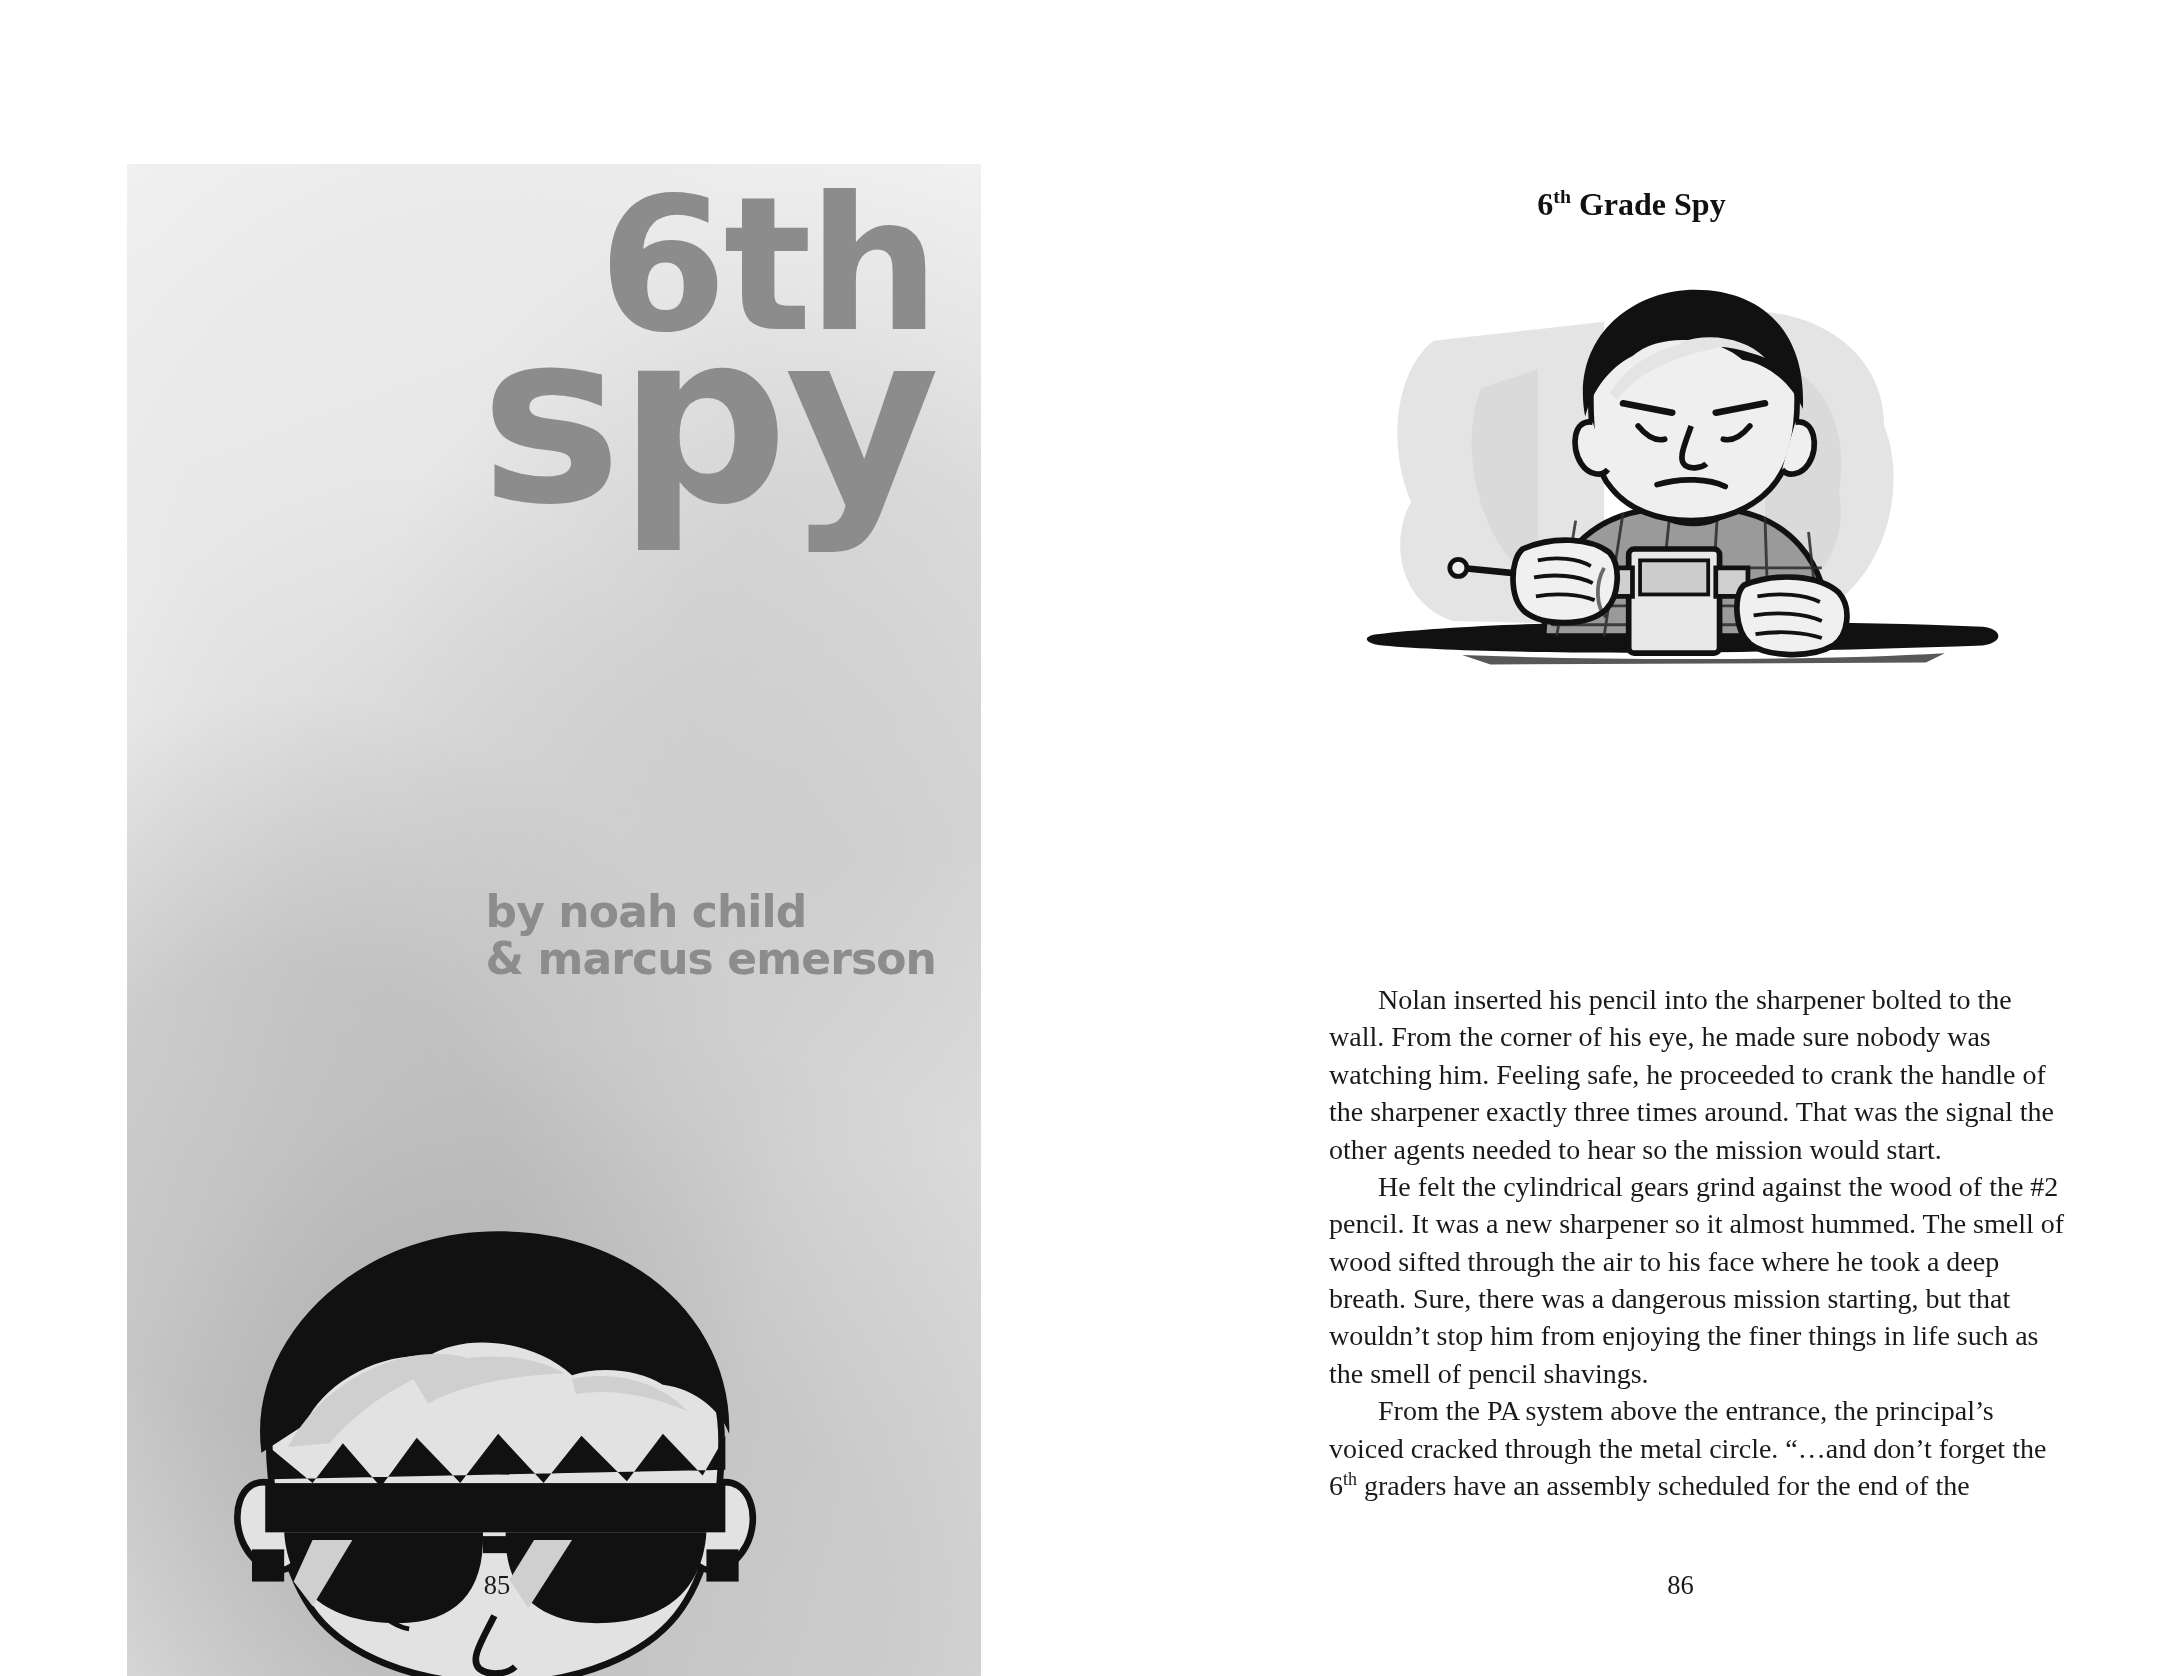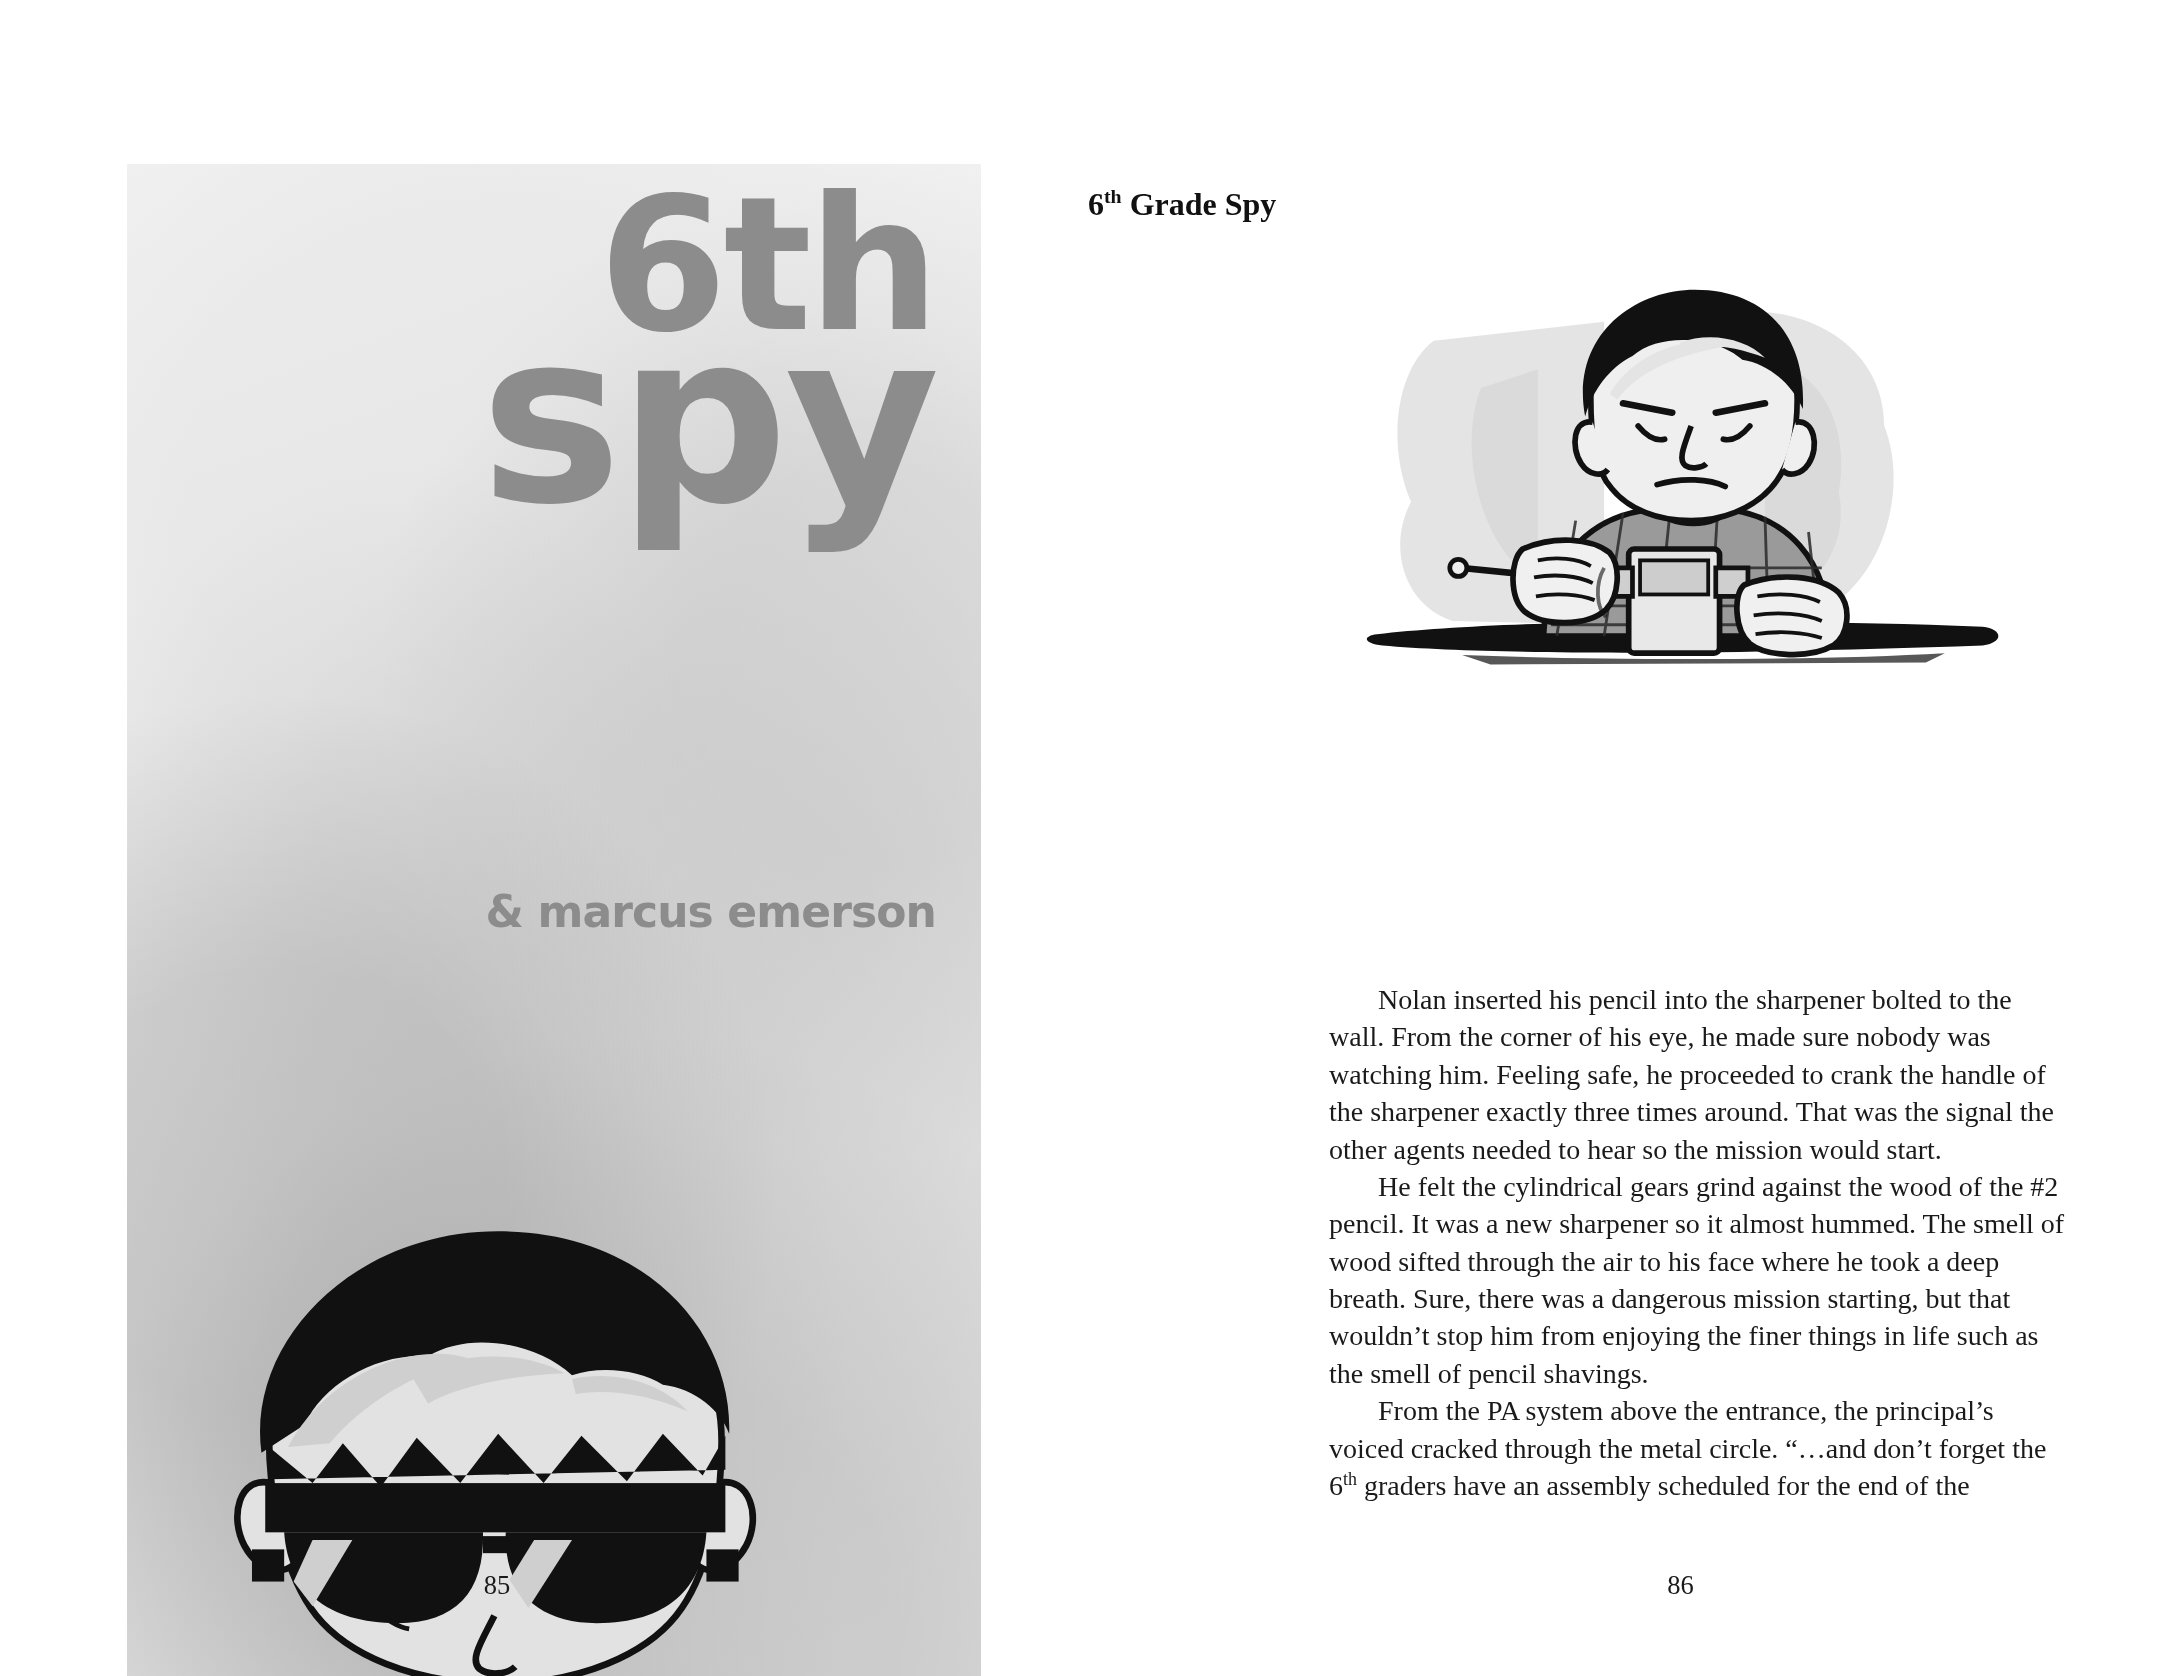--- a/index.html
+++ b/index.html
@@ -105,20 +105,21 @@
     width: 854px;
     height: 625px;
   }
 
   
   .chapter-head {
     position: absolute;
     left: 0;
     top: 185px;
     width: 100%;
+    text-align: center;
     font-family: "Liberation Serif", serif;
     font-weight: bold;
     font-size: 32px;
     color: #111;
   }
   .chapter-head sup {
     font-size: 0.62em;
     vertical-align: super;
     font-weight: bold;
   }
@@ -169,20 +170,21 @@
 
     <div class="cover">
       <div class="cover-grain"></div>
 
       <div class="cover-title">
         <span class="line1">6th</span>
         <span class="line3">spy</span>
       </div>
 
       <div class="cover-authors">
+        <div>by noah child</div>
         <div>&amp; marcus emerson</div>
       </div>
 
       <svg class="cover-art" viewBox="0 0 902 660" xmlns="http://www.w3.org/2000/svg">
         <g>
 
           <path d="M330 500 L330 560 L455 560 L455 500 Z" fill="#d9d9d9" stroke="#111" stroke-width="6"></path>
 
           <path d="M150 250 C150 120 260 60 392 60 C520 60 628 128 628 256
                    C628 330 612 400 580 440 C548 480 480 512 392 512

